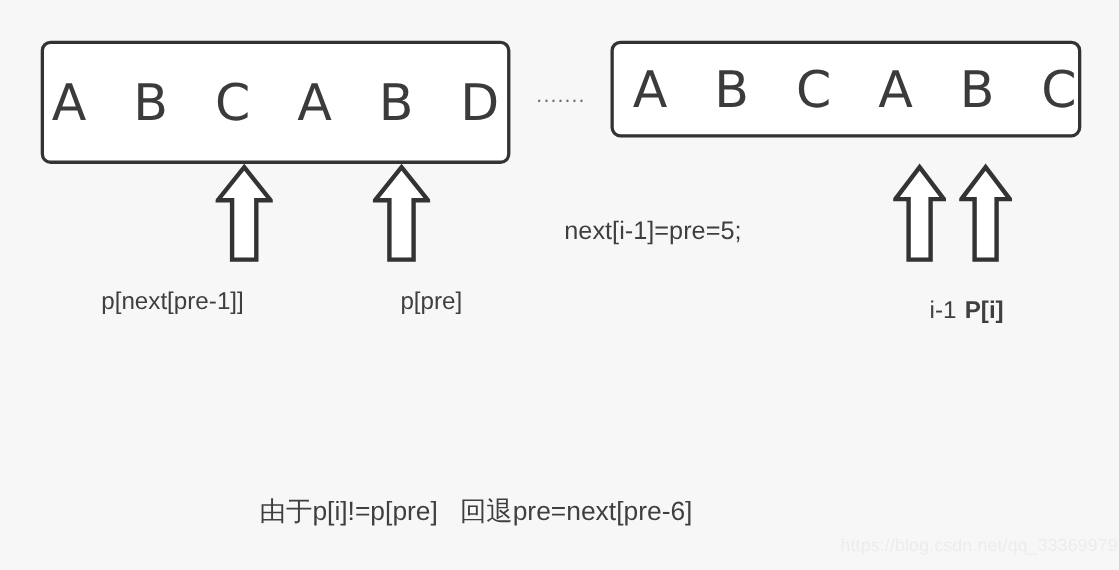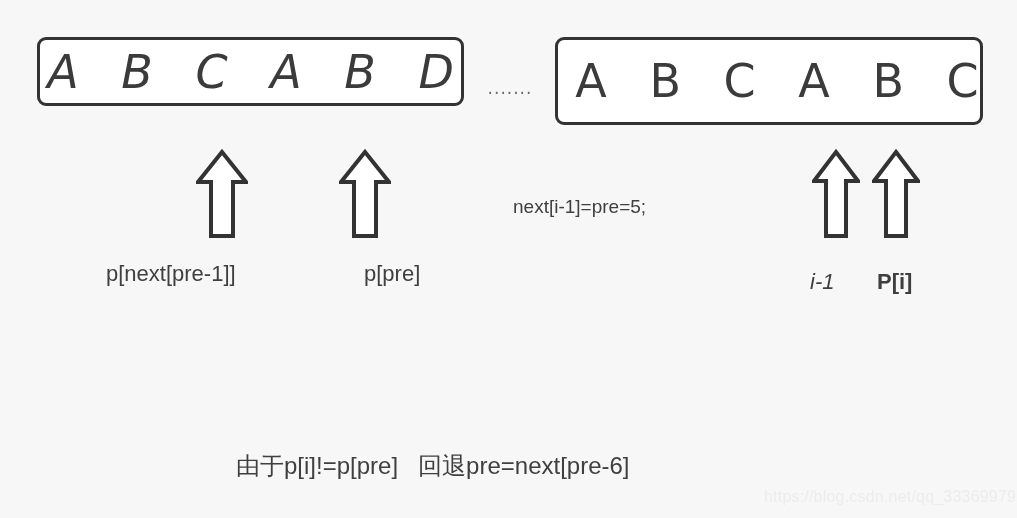--- a/index.html
+++ b/index.html
@@ -35,21 +35,21 @@
     font-family: "DejaVu Sans", "Liberation Sans", sans-serif;
     font-size: 46px;
     font-weight: 400;
     color: #3b3b3b;
     letter-spacing: 14px;
     padding-left: 14px;
     line-height: 1;
     white-space: pre;
   }
 
-  #box-left  { left: 37px;  top: 37px; width: 427px; height: 69px; font-style: italic; }
+  #box-left  { left: 37px;  top: 37px; width: 427px; height: 112px; }
   #box-right { left: 555px; top: 37px; width: 428px; height: 88px; padding-left: 16px; }
 
   
   #ellipsis {
     position: absolute;
     left: 487px;
     top: 79px;
     width: 46px;
     height: 18px;
     font-size: 17px;
@@ -75,30 +75,30 @@
   #arrow-4 { left: 872px; top: 148px; width: 48px; height: 92px; }
 
   
   .label {
     position: absolute;
     font-size: 22px;
     color: #3f3f3f;
     line-height: 1.1;
     white-space: pre;
   }
-  #label-pnext  { left: 106px; top: 262px; }
+  #label-pnext  { left: 92px; top: 262px; }
   #label-ppre   { left: 322px; top: 262px; margin-left: 42px; }
-  #label-i1     { left: 810px; top: 270px; font-style: italic; }
+  #label-i1     { left: 845px; top: 270px; }
   #label-pi     { left: 877px; top: 270px; font-weight: bold; }
 
   #label-next-pre {
     position: absolute;
     left: 513px;
     top: 196px;
-    font-size: 19px;
+    font-size: 23px;
     color: #3f3f3f;
     white-space: pre;
   }
 
   
   #explain {
     position: absolute;
     left: 236px;
     top: 386px;
     font-size: 24px;

